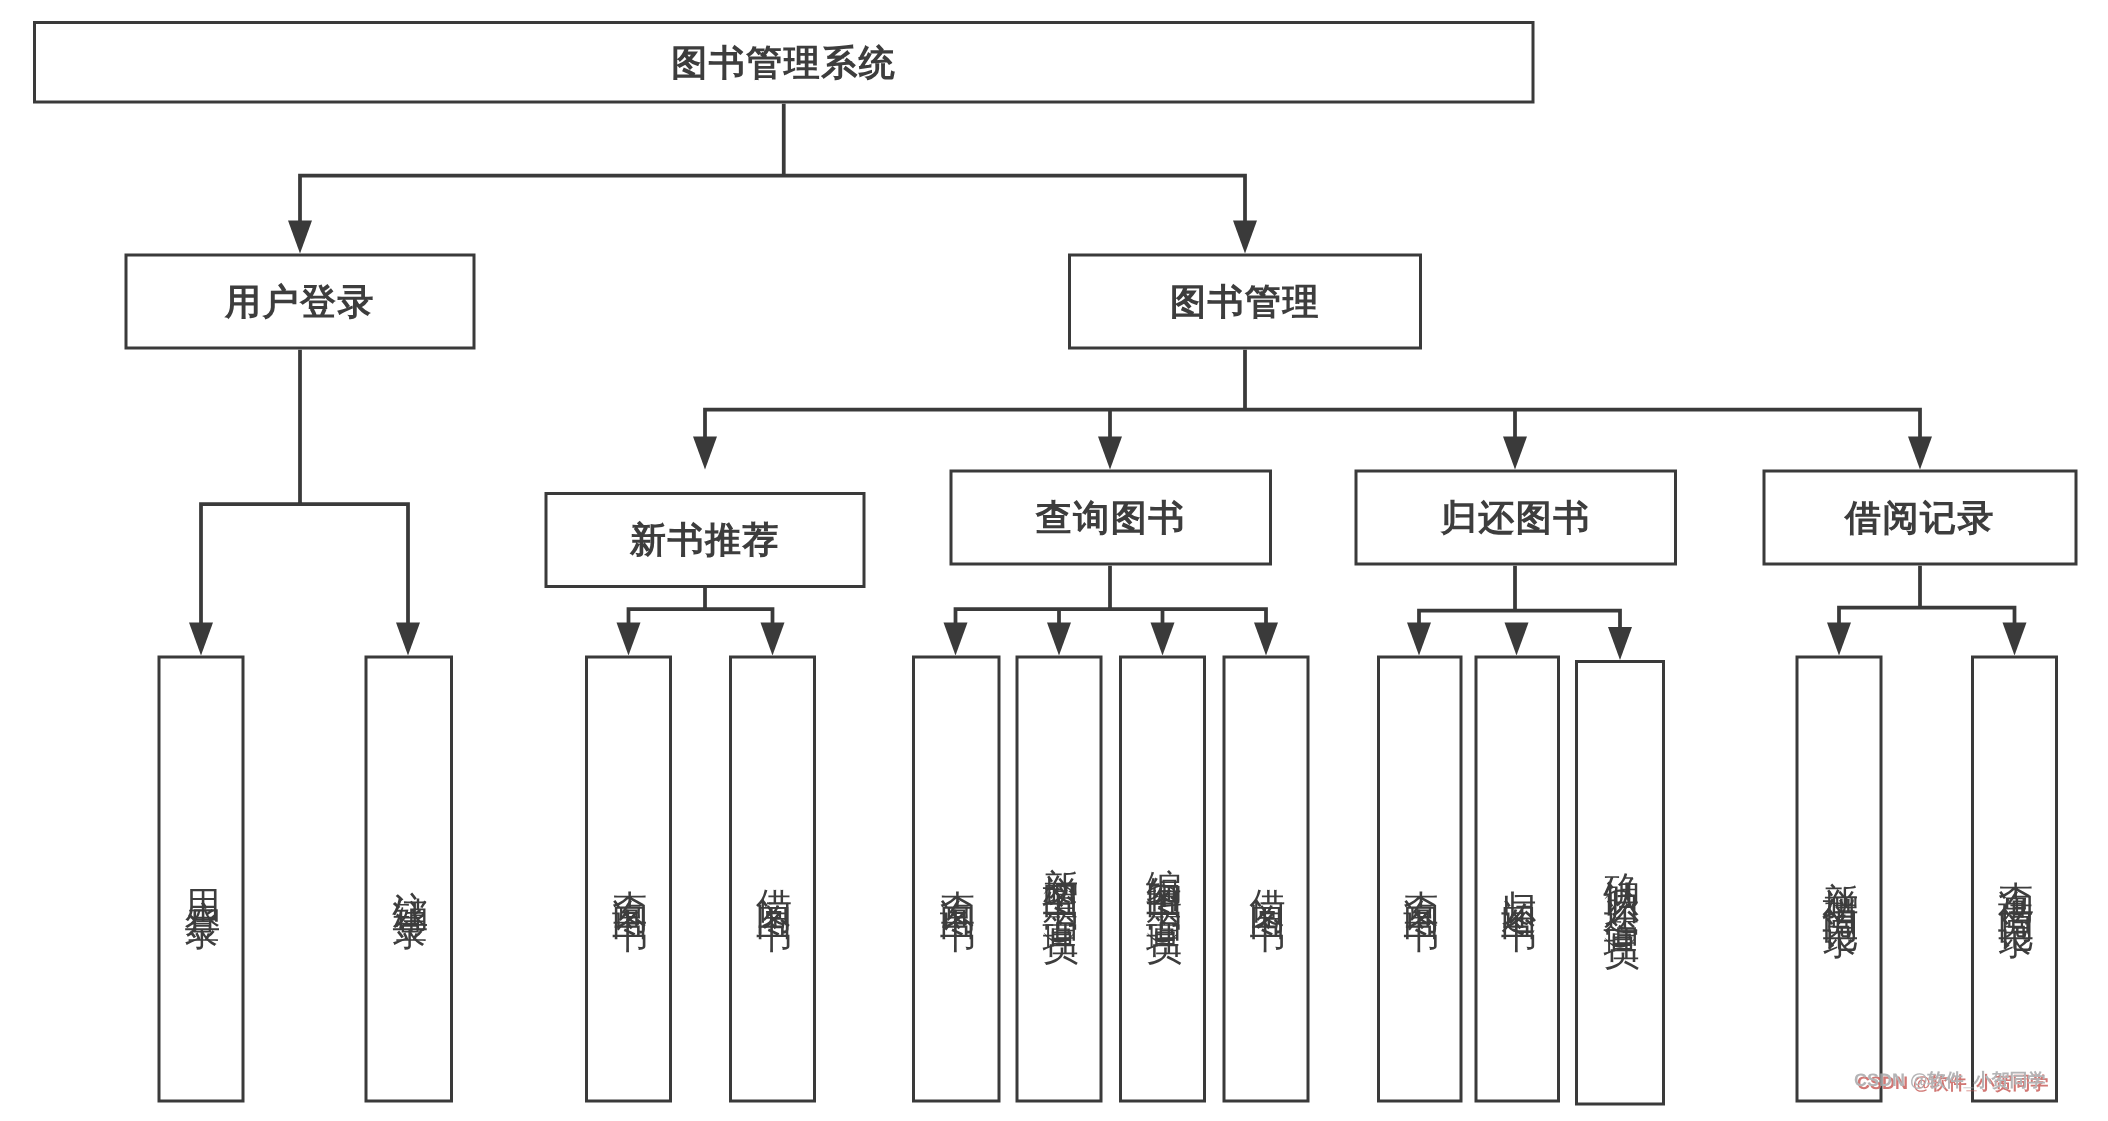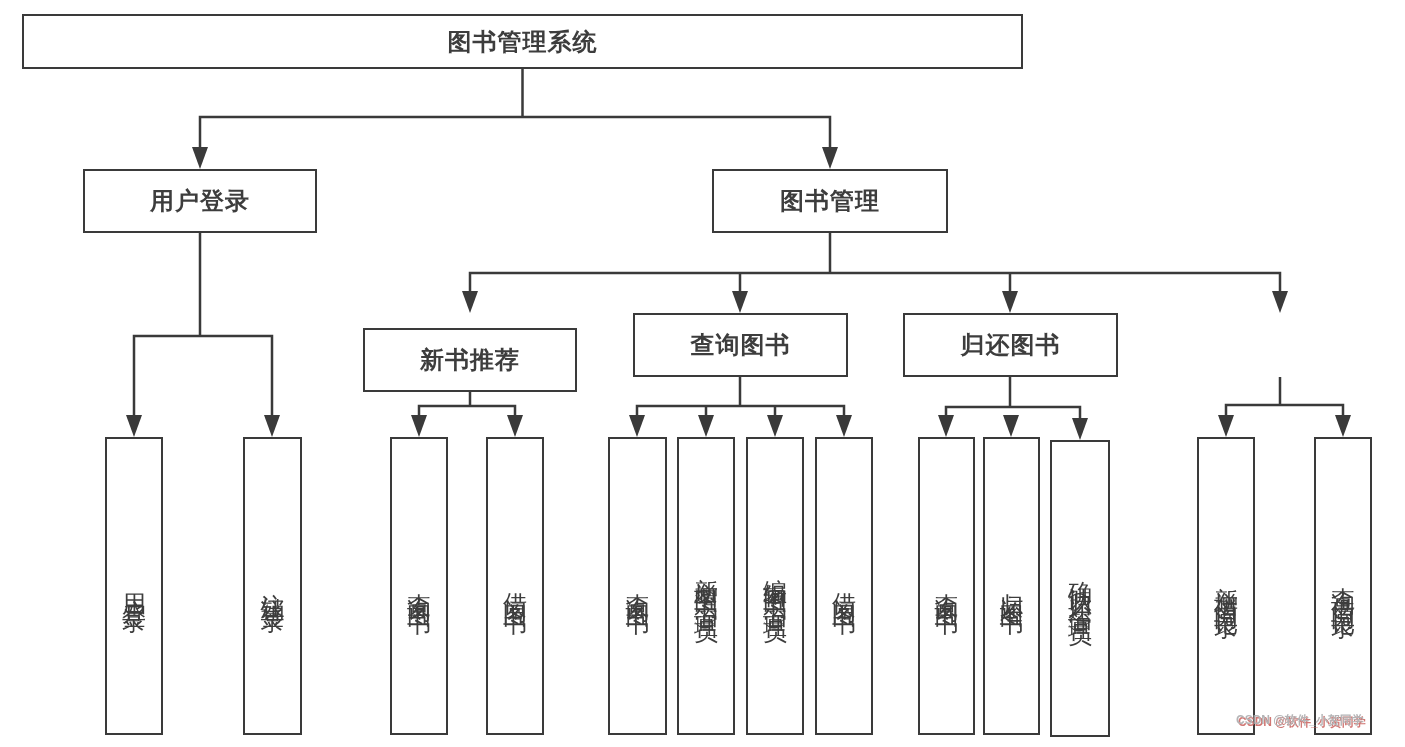--- a/index.html
+++ b/index.html
@@ -133,20 +133,23 @@
 
   <div class="box h" style="left:363px;top:328px;width:214px;height:64px">
     <span>新书推荐</span>
   </div>
   <div class="box h" style="left:633px;top:313px;width:215px;height:64px">
     <span>查询图书</span>
   </div>
   <div class="box h" style="left:903px;top:313px;width:215px;height:64px">
     <span>归还图书</span>
   </div>
+  <div class="box h" style="left:1175px;top:313px;width:210px;height:64px">
+    <span>借阅记录</span>
+  </div>
 
   <div class="box v" style="left:105px;top:437px;width:58px;height:298px">
     <span>用户登录</span>
   </div>
   <div class="box v" style="left:243px;top:437px;width:59px;height:298px">
     <span>注销登录</span>
   </div>
 
   <div class="box v" style="left:390px;top:437px;width:58px;height:298px">
     <span>查询图书</span>

